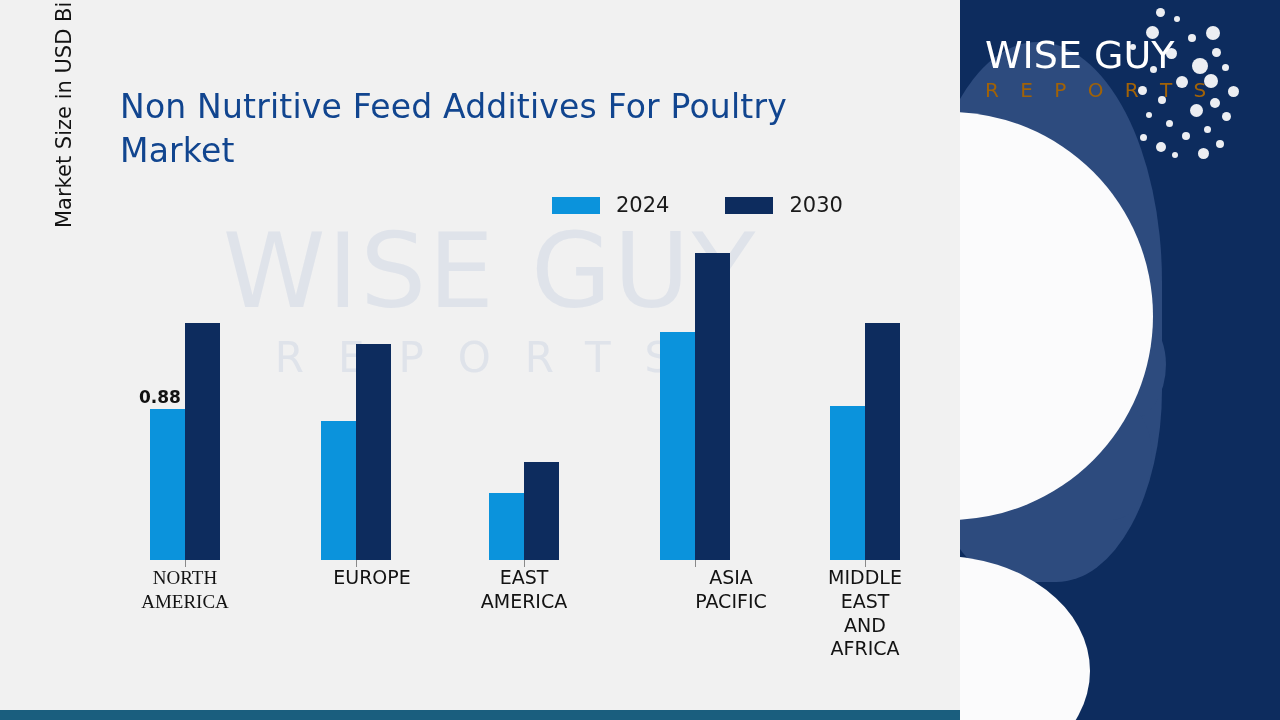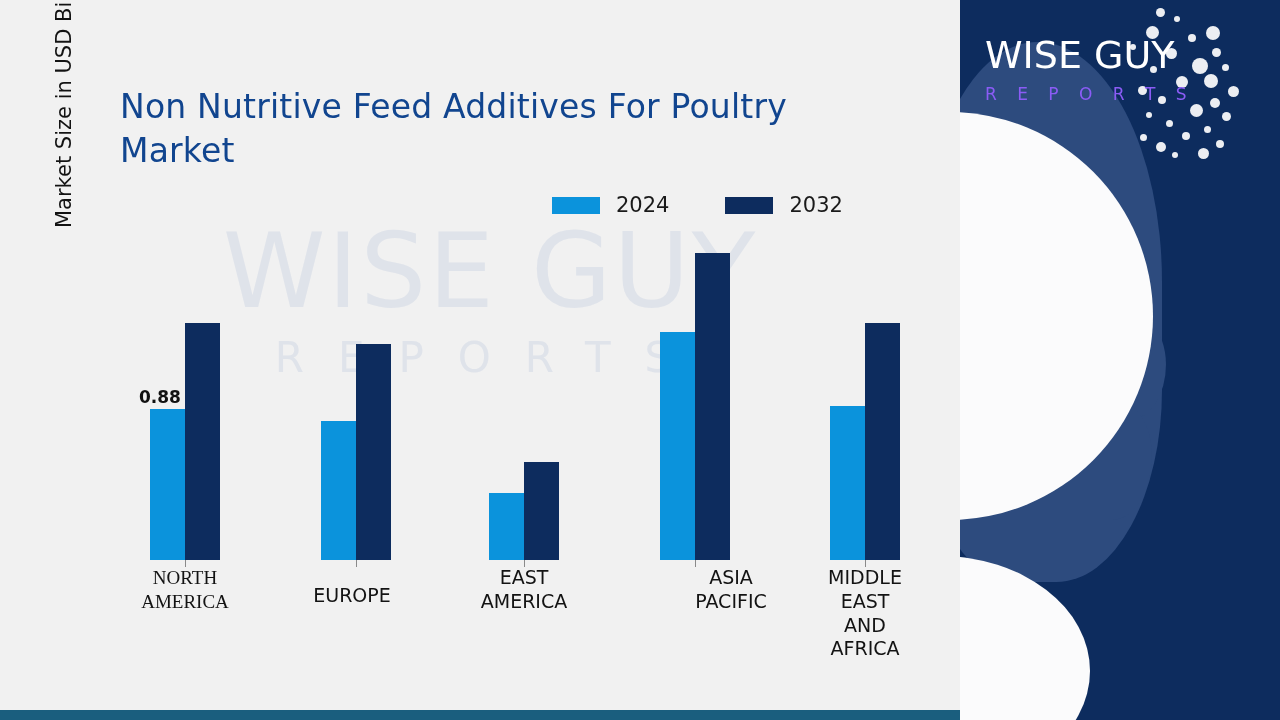--- a/index.html
+++ b/index.html
@@ -80,24 +80,24 @@
   .logo-main {
     font-size: 38px;
     font-weight: 400;
     letter-spacing: 0px;
     color: #ffffff;
     line-height: 1;
     white-space: nowrap;
     font-family: "DejaVu Sans", "Liberation Sans", sans-serif;
   }
   .logo-sub {
-    margin-top: 12px;
-    font-size: 17px;
+    margin-top: 6px;
+    font-size: 20px;
     letter-spacing: 7.5px;
-    color: #8b5cf6;
+    color: #a16207;
     line-height: 1;
     white-space: nowrap;
   }
 
   
   .bottom-strip {
     position: absolute;
     left: 0; top: 710px;
     width: 960px; height: 10px;
     background: #1a5e7e;
@@ -220,35 +220,35 @@
   <div class="chart-area">
     <div class="y-axis-label">Market Size in USD Billion</div>
 
     <div class="legend">
       <div class="legend-item">
         <span class="legend-swatch" style="background:#0b93dc"></span>
         <span class="legend-text">2024</span>
       </div>
       <div class="legend-item">
         <span class="legend-swatch" style="background:#0d2c5e"></span>
-        <span class="legend-text">2032</span>
+        <span class="legend-text">2030</span>
       </div>
     </div>
 
     <div class="plot" id="plot">
         <div class="bar bar-2024" style="left: 150px; width: 35px; height: 151px;"></div>
         <div class="bar-value" style="left: 139px; top: 387px;">0.88</div>
         <div class="bar bar-2032" style="left: 185px; width: 35px; height: 237px;"></div>
         <div class="tick" style="left: 185px;"></div>
         <div class="cat-label" style="left: 115px; width: 140px; font-family: Liberation Serif, serif;">NORTH
 AMERICA</div>
         <div class="bar bar-2024" style="left: 321px; width: 35px; height: 139px;"></div>
         <div class="bar bar-2032" style="left: 356px; width: 35px; height: 216px;"></div>
         <div class="tick" style="left: 356px;"></div>
-        <div class="cat-label" style="left: 282px; width: 140px; margin-top: 18px;">EUROPE</div>
+        <div class="cat-label" style="left: 302px; width: 140px;">EUROPE</div>
         <div class="bar bar-2024" style="left: 489px; width: 35px; height: 67px;"></div>
         <div class="bar bar-2032" style="left: 524px; width: 35px; height: 98px;"></div>
         <div class="tick" style="left: 524px;"></div>
         <div class="cat-label" style="left: 454px; width: 140px;">EAST
 AMERICA</div>
         <div class="bar bar-2024" style="left: 660px; width: 35px; height: 228px;"></div>
         <div class="bar bar-2032" style="left: 695px; width: 35px; height: 307px;"></div>
         <div class="tick" style="left: 695px;"></div>
         <div class="cat-label" style="left: 661px; width: 140px;">ASIA
 PACIFIC</div>

